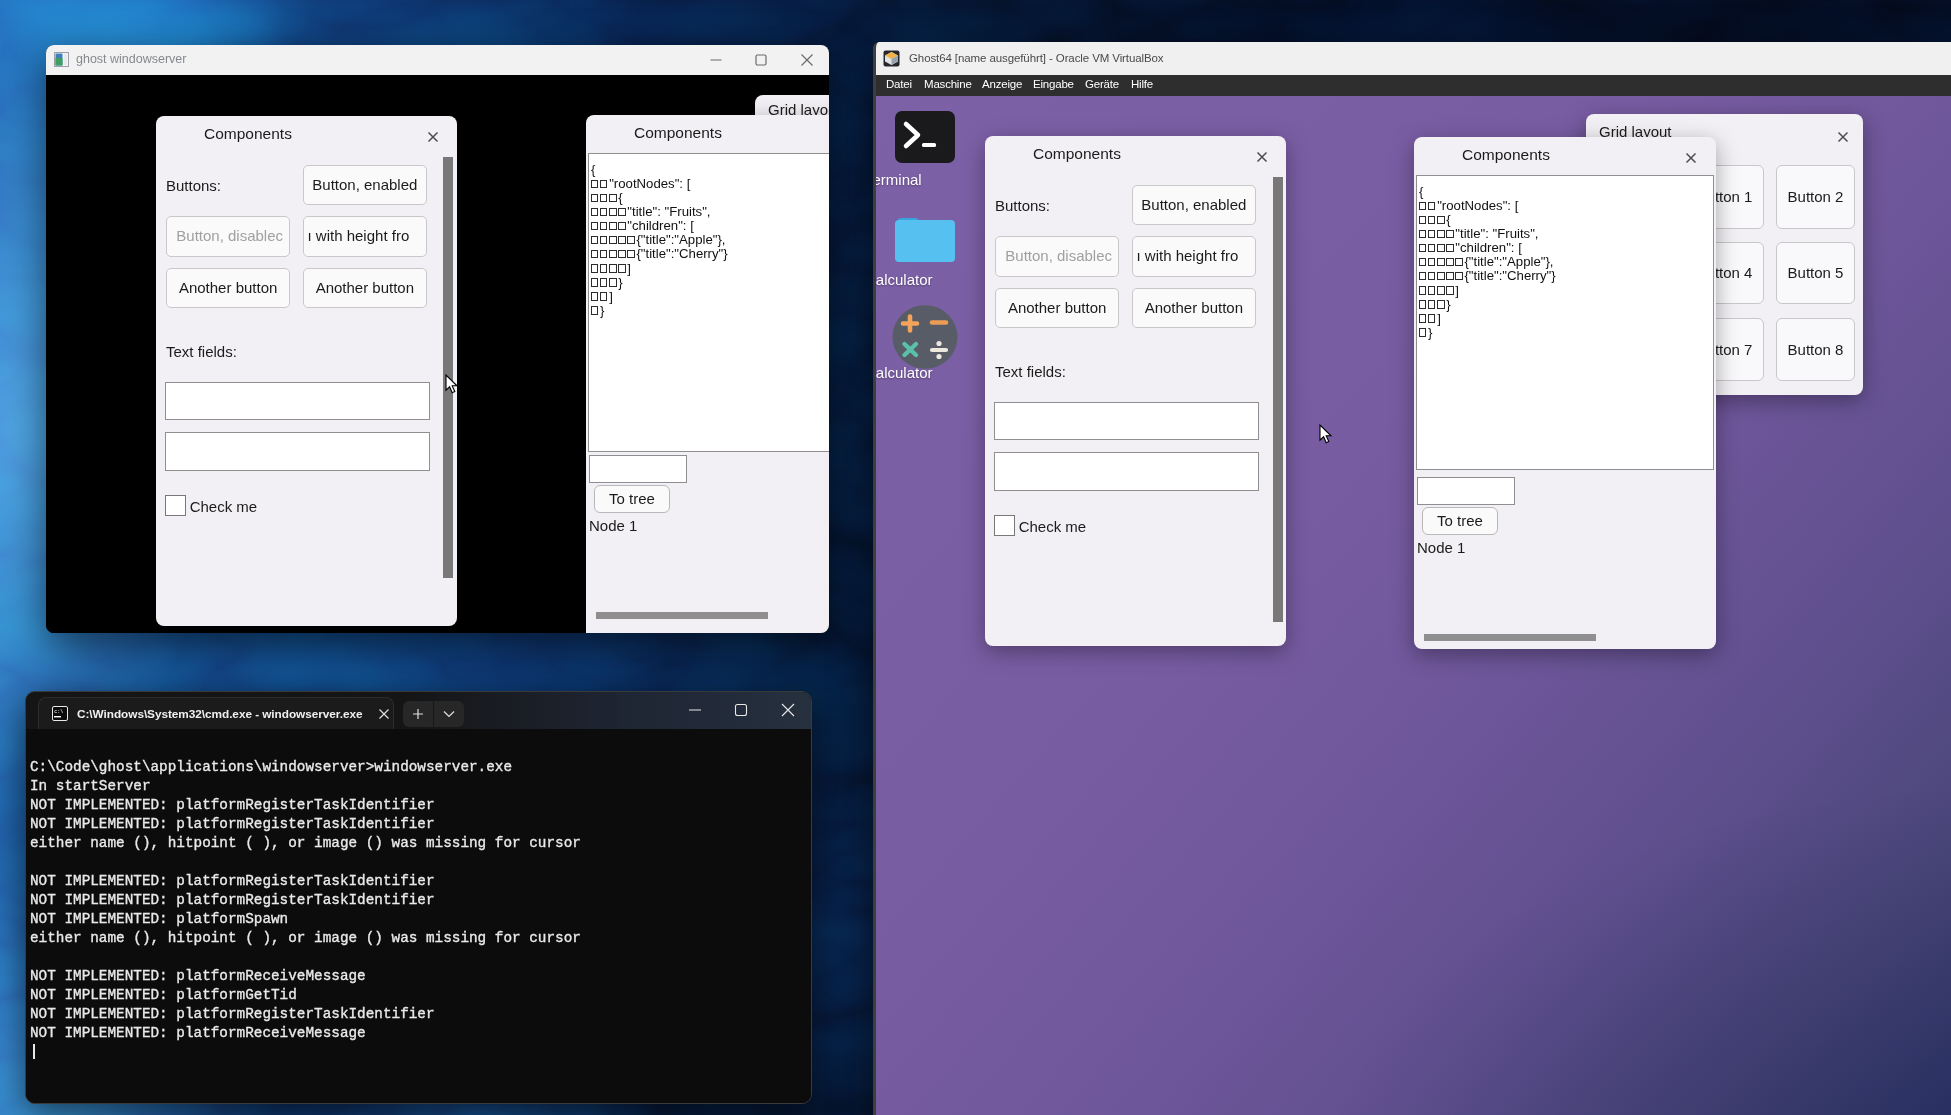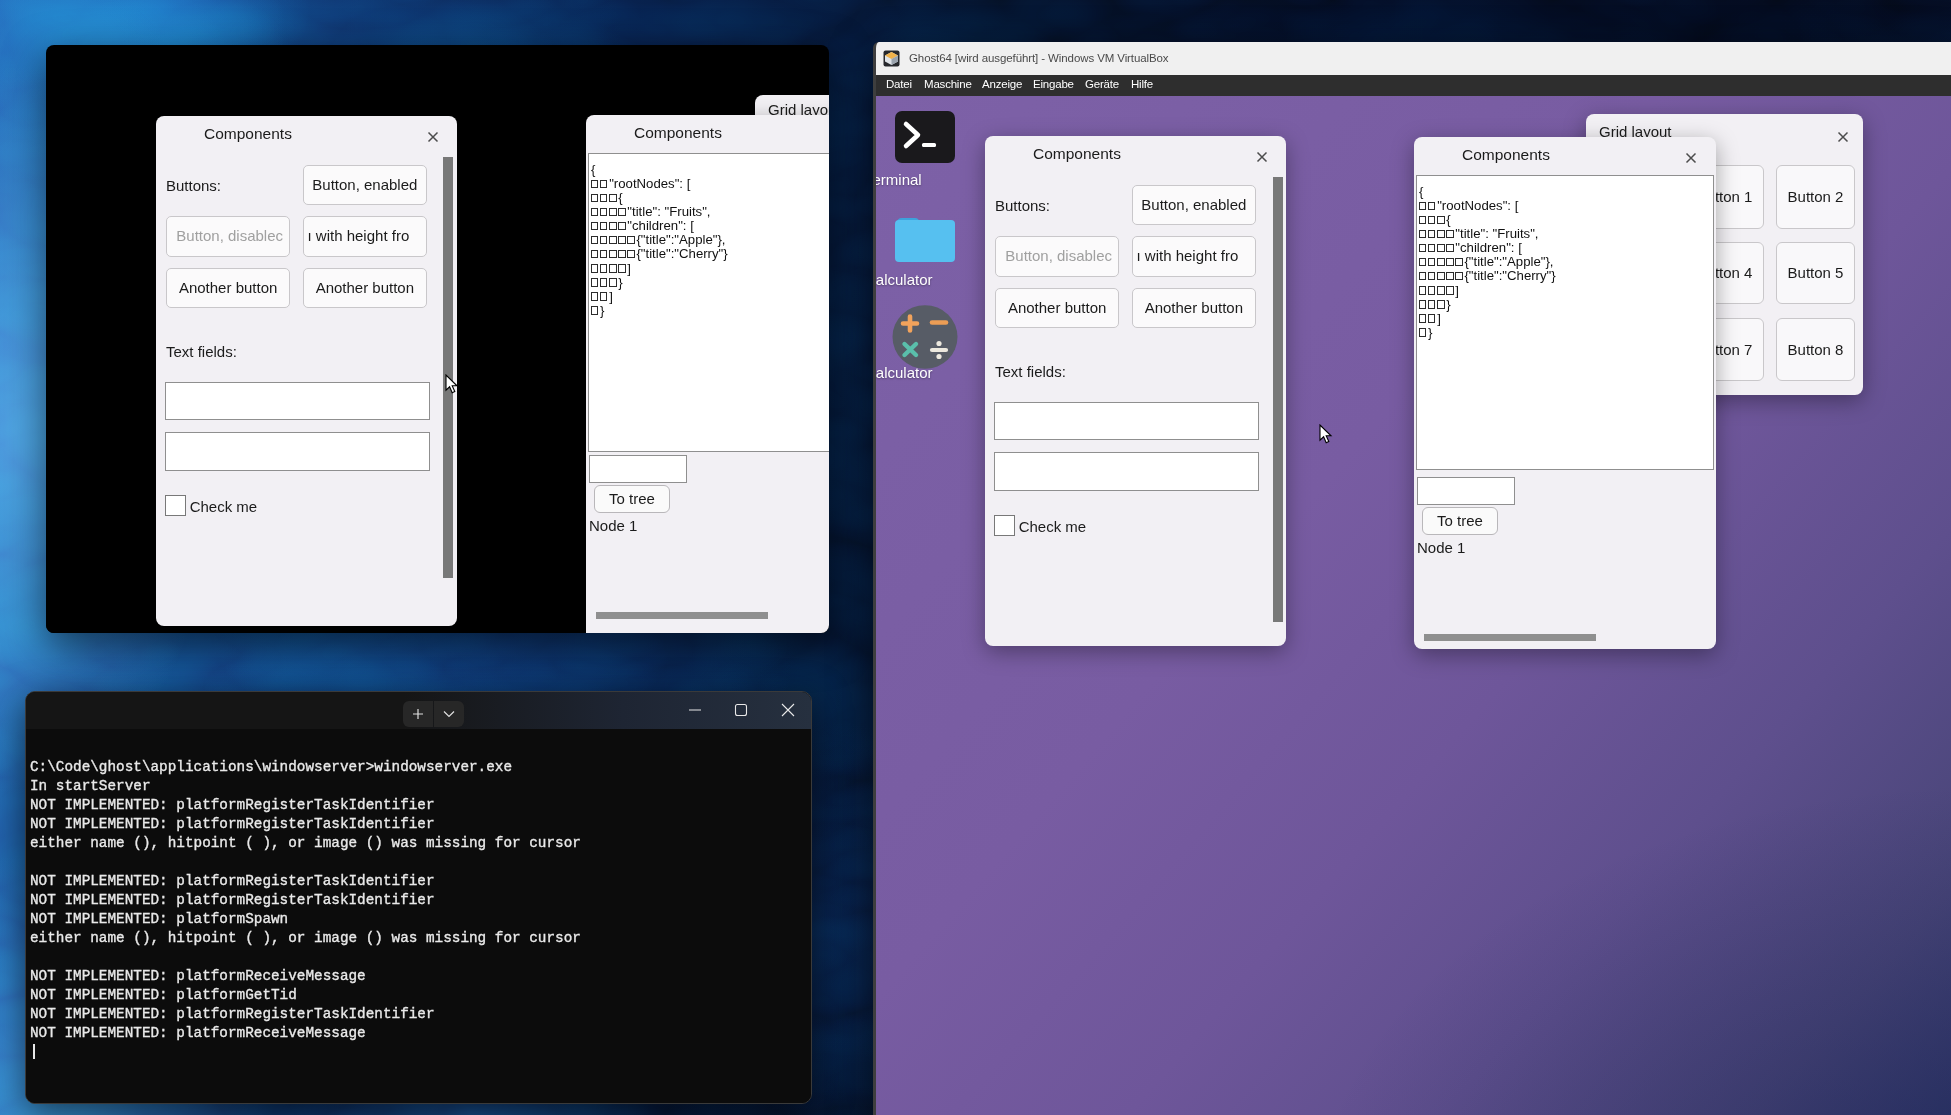--- a/index.html
+++ b/index.html
@@ -95,20 +95,38 @@
 <defs>
       <filter id="marble" x="0" y="0" width="100%" height="100%">
 <feTurbulence type="turbulence" baseFrequency="0.0045 0.009" numOctaves="3" seed="4" result="n"></feTurbulence>
 <feColorMatrix in="n" type="matrix" values="0 0 0 0 0.05  0 0 0 0.7 0.1  0 0 0 1.2 0.22  0 0 0 0 0.45"></feColorMatrix>
 </filter>
     </defs>
 <rect x="0" y="0" width="1951" height="1115" filter="url(#marble)" style="mix-blend-mode:soft-light"></rect>
 </svg>
 
 <div id="gw">
+  <div id="gw-tb">
+    <svg id="gw-icon" viewBox="0 0 15 15">
+        <rect x="0.5" y="0.5" width="14" height="14" fill="#fff" stroke="#9aa0a6"></rect>
+        <rect x="1.5" y="1.5" width="7" height="12" fill="#3f7fbf"></rect>
+        <rect x="1.5" y="6" width="7" height="7.5" fill="#3f9f5f"></rect>
+        <rect x="9.5" y="1.5" width="4" height="12" fill="#e8eaed"></rect>
+      </svg>
+    <span class="ttl">ghost windowserver</span>
+    <svg class="wbtn" style="left:663px" width="14" height="30">
+        <line x1="1.5" y1="15" x2="12.5" y2="15" stroke="#6a6a6a" stroke-width="1.2"></line>
+      </svg>
+    <svg class="wbtn" style="left:708px" width="14" height="30">
+        <rect x="2" y="10" width="10" height="10" rx="1.5" fill="none" stroke="#6a6a6a" stroke-width="1.2"></rect>
+      </svg>
+    <svg class="wbtn" style="left:754px" width="14" height="30">
+        <path d="M1.5,9.5 L12.5,20.5 M12.5,9.5 L1.5,20.5" stroke="#6a6a6a" stroke-width="1.2"></path>
+      </svg>
+  </div>
   <div id="gw-body" style="position:absolute;left:0;top:30px;width:783px;height:558px;background:#000;">
 
     <div style="position:absolute;left:709px;top:20px;width:80px;height:60px;background:#f2f0f4;border-radius:8px 0 0 0;">
       <div style="position:absolute;left:13px;top:6px;font-size:15px;color:#1b1b1b;white-space:nowrap;">Grid layout</div>
     </div>
 
     <div class="jpanel" id="jp1" style="left:540px;top:40px;height:518px;border-radius:8px 0 0 0;">
   <div class="hdr">Components</div>
 
   <div class="jwhite">
@@ -152,21 +170,21 @@
 </div>
 
 <div id="vb">
   <div id="vb-tb">
     <svg style="position:absolute;left:7px;top:8px" width="17" height="17" viewBox="0 0 17 17">
         <rect x="0.5" y="0.5" width="16" height="16" rx="2" fill="#26282c"></rect>
         <path d="M8.5,2 L15,5.5 L15,11.5 L8.5,15 L2,11.5 L2,5.5 Z" fill="#dfe3e8"></path>
         <path d="M8.5,2 L15,5.5 L8.5,9 L2,5.5 Z" fill="#f0b24a"></path>
         <path d="M8.5,9 L15,5.5 L15,11.5 L8.5,15 Z" fill="#9aa3ad"></path>
       </svg>
-    <span class="ttl">Ghost64 [wird ausgeführt] - Windows VM VirtualBox</span>
+    <span class="ttl">Ghost64 [name ausgeführt] - Oracle VM VirtualBox</span>
   </div>
   <div id="vb-menu">
     <span style="left:10px">Datei</span>
     <span style="left:48px">Maschine</span>
     <span style="left:106px">Anzeige</span>
     <span style="left:157px">Eingabe</span>
     <span style="left:209px">Geräte</span>
     <span style="left:255px">Hilfe</span>
   </div>
   <div id="vb-screen">
@@ -252,20 +270,31 @@
       </div>
 
     <svg class="cur" style="left:443px;top:328px" width="14" height="21" viewBox="0 0 14 21">
         <path d="M1,1 L1,16.2 L4.6,12.8 L7.2,18.8 L9.8,17.6 L7.2,11.8 L12,11.8 Z" fill="#fff" stroke="#000" stroke-width="1.1"></path>
       </svg>
   </div>
 </div>
 
 <div id="term">
   <div id="term-tb">
+    <div id="term-tab">
+      <svg style="position:absolute;left:13px;top:8px" width="16" height="15" viewBox="0 0 16 15">
+          <rect x="0.5" y="0.5" width="15" height="14" rx="1.5" fill="#0c0c0c" stroke="#e8e8e8"></rect>
+          <text x="2.2" y="6.8" font-size="5" fill="#fff" font-family="Liberation Mono">c:\</text>
+          <rect x="2" y="10" width="7" height="1.4" fill="#fff"></rect>
+        </svg>
+      <span style="position:absolute;left:38px;top:9px;font-size:11.8px;color:#f0f0f0;font-weight:bold;white-space:nowrap;letter-spacing:-0.05px;">C:\Windows\System32\cmd.exe - windowserver.exe</span>
+      <svg style="position:absolute;left:339px;top:10px" width="12" height="12">
+          <path d="M1.5,1.5 L10.5,10.5 M10.5,1.5 L1.5,10.5" stroke="#e0e0e0" stroke-width="1.2" fill="none"></path>
+        </svg>
+    </div>
     <div class="tbtn2" style="left:377px;border-radius:6px 0 0 6px;"><svg width="12" height="12" style="margin-top:7px">
           <path d="M6,1 L6,11 M1,6 L11,6" stroke="#e0e0e0" stroke-width="1.2"></path>
         </svg></div>
     <div class="tbtn2" style="left:408px;border-radius:0 6px 6px 0;"><svg width="12" height="8" style="margin-top:9px">
           <path d="M1,1.5 L6,6.5 L11,1.5" stroke="#e0e0e0" stroke-width="1.2" fill="none"></path>
         </svg></div>
     <svg style="position:absolute;left:662px;top:0" width="14" height="37">
         <line x1="1" y1="18" x2="13" y2="18" stroke="#e8e8e8" stroke-width="1.1"></line>
       </svg>
     <svg style="position:absolute;left:708px;top:0" width="14" height="37">

